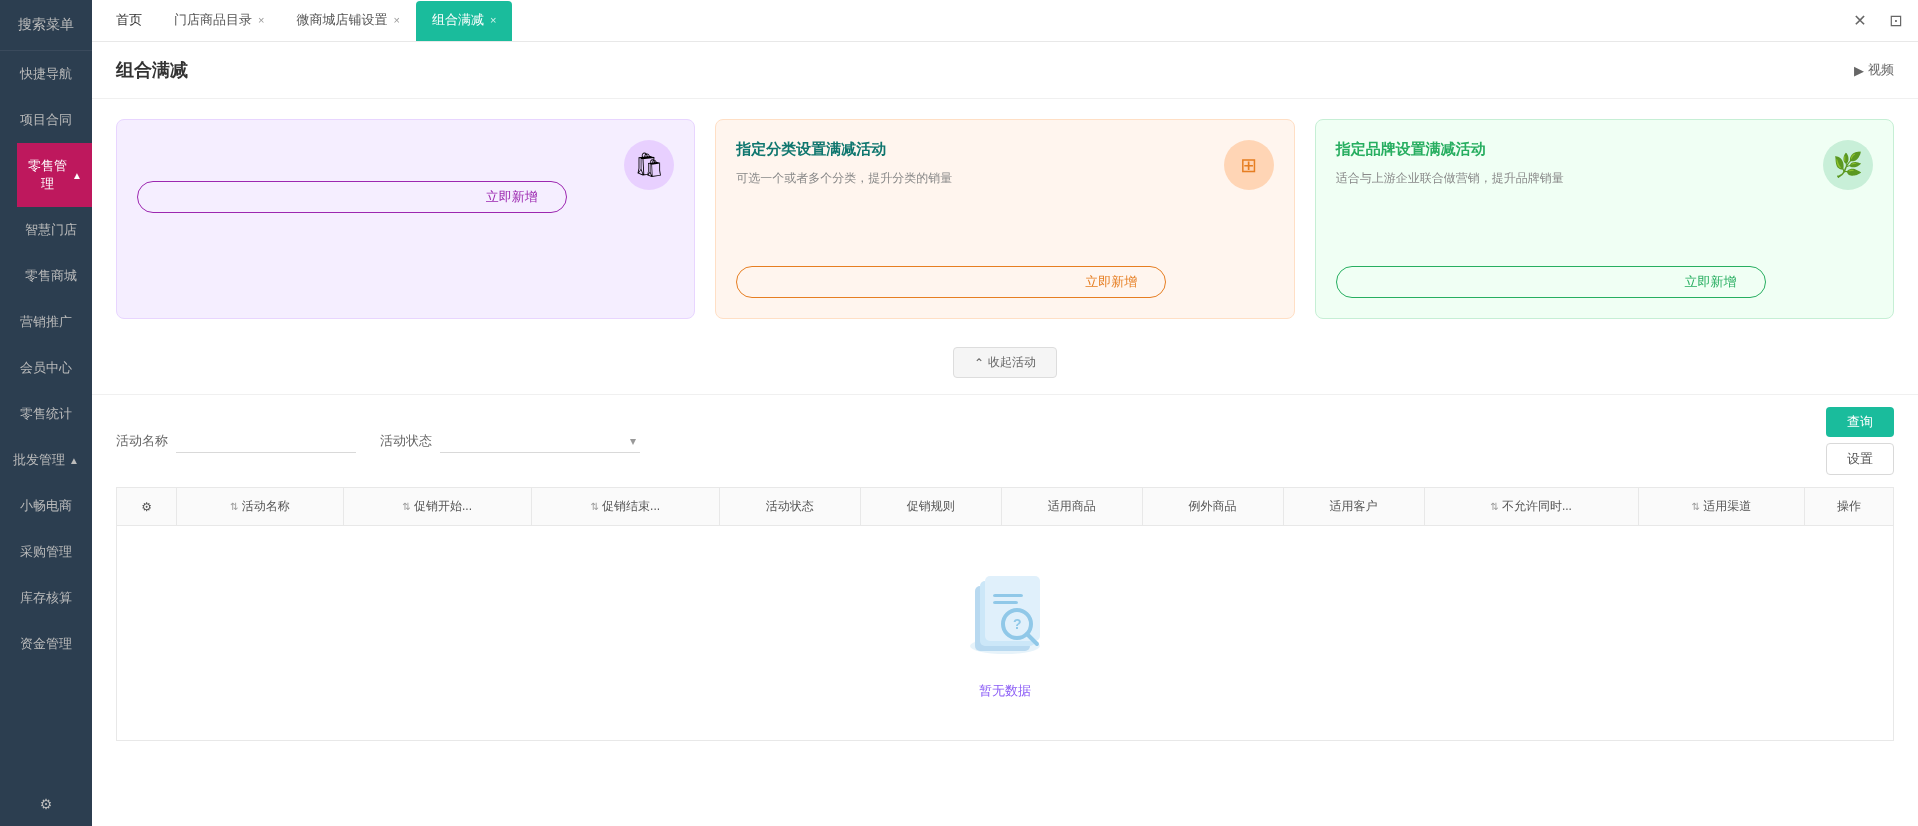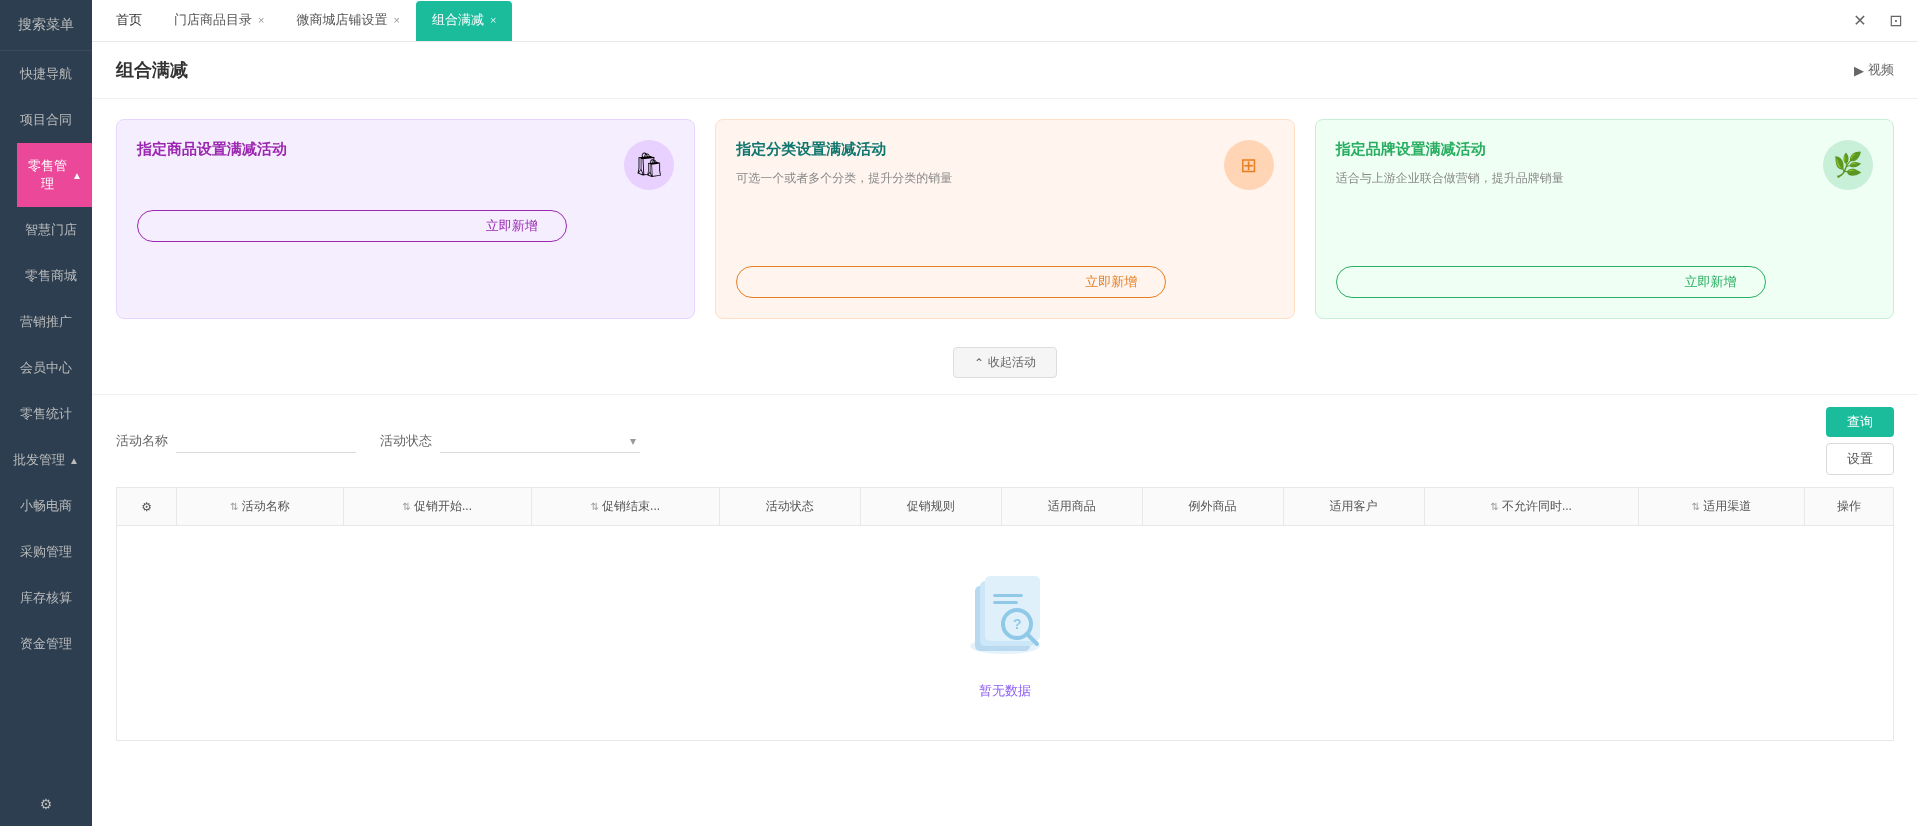--- a/index.html
+++ b/index.html
@@ -27,21 +27,21 @@
       padding: 14px 10px;
       font-size: 13px;
       color: #bbb;
       text-align: center;
       cursor: pointer;
       display: flex;
       align-items: center;
       justify-content: center;
       gap: 4px;
     }
-    .sidebar-item.active { color: #fff; background: #ec4899; margin-left: 17px; }
+    .sidebar-item.active { color: #fff; background: #be185d; margin-left: 17px; }
     .sidebar-item .arrow { font-size: 10px; }
     .sidebar-bottom {
       margin-top: auto;
       padding: 14px 10px;
       text-align: center;
       color: #bbb;
       cursor: pointer;
     }
 
     
@@ -415,21 +415,20 @@
       <div class="video-link">
         <span>▶</span>
         <span>视频</span>
       </div>
     </div>
 
     <div class="card-area">
 
       <div class="promo-card purple">
         <div class="card-icon">🛍</div>
-        <div class="card-title">指定商品设置满减活动</div>
         <button class="card-btn">立即新增</button>
       </div>
 
       <div class="promo-card orange">
         <div class="card-icon" style="background:#ffd5b5; color:#e67e22; font-size:20px;">⊞</div>
         <div class="card-title">指定分类设置满减活动</div>
         <div class="card-desc">可选一个或者多个分类，提升分类的销量</div>
         <button class="card-btn">立即新增</button>
       </div>
 

